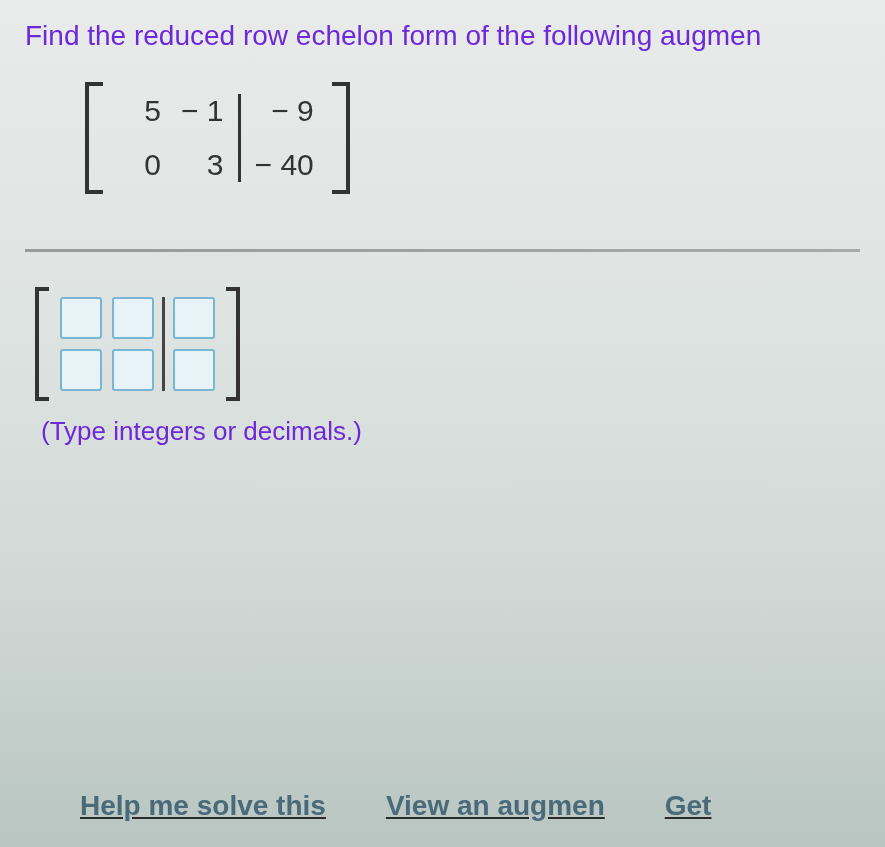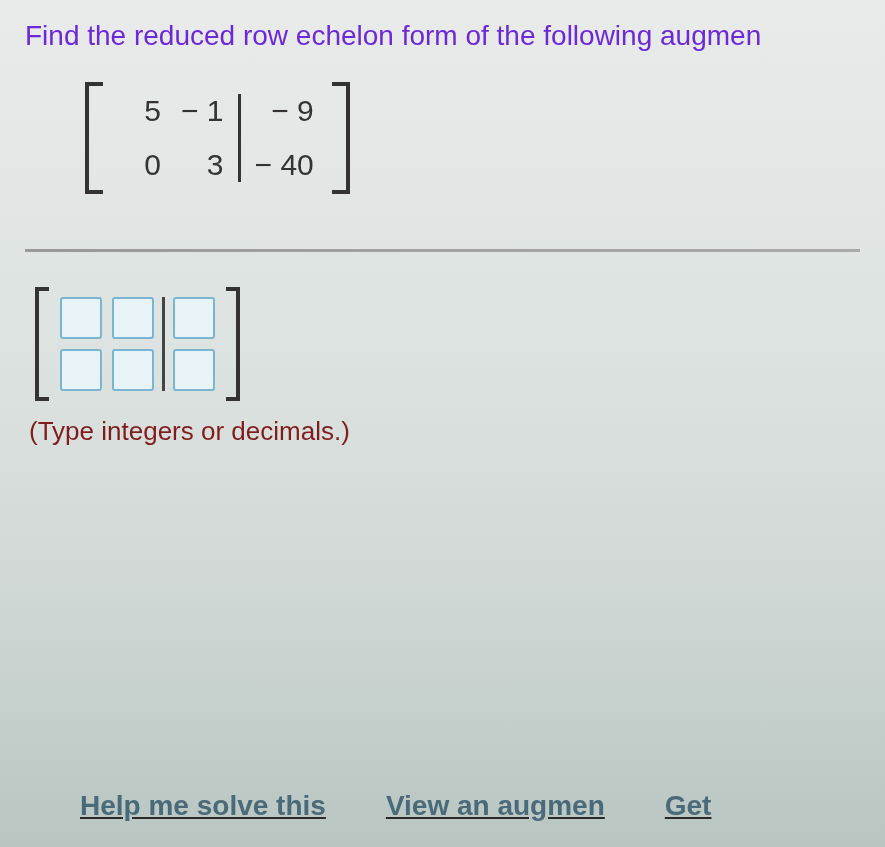--- a/index.html
+++ b/index.html
@@ -119,22 +119,22 @@
       color: #333;
     }
     .answer-augment {
       width: 3px;
       background: #444;
       align-self: stretch;
       margin: 0 3px;
     }
     .hint-text {
       font-size: 26px;
-      color: #7f1d1d;
-      margin-left: 4px;
+      color: #6d28d9;
+      margin-left: 16px;
     }
     .bottom-links {
       position: absolute;
       bottom: 25px;
       left: 0;
       right: 0;
       display: flex;
       gap: 60px;
       padding-left: 80px;
       text-decoration: underline;

